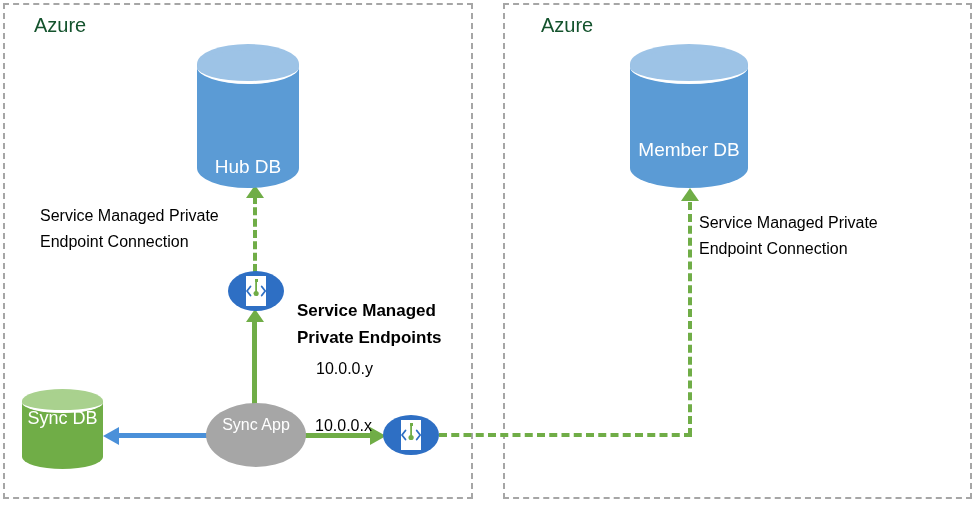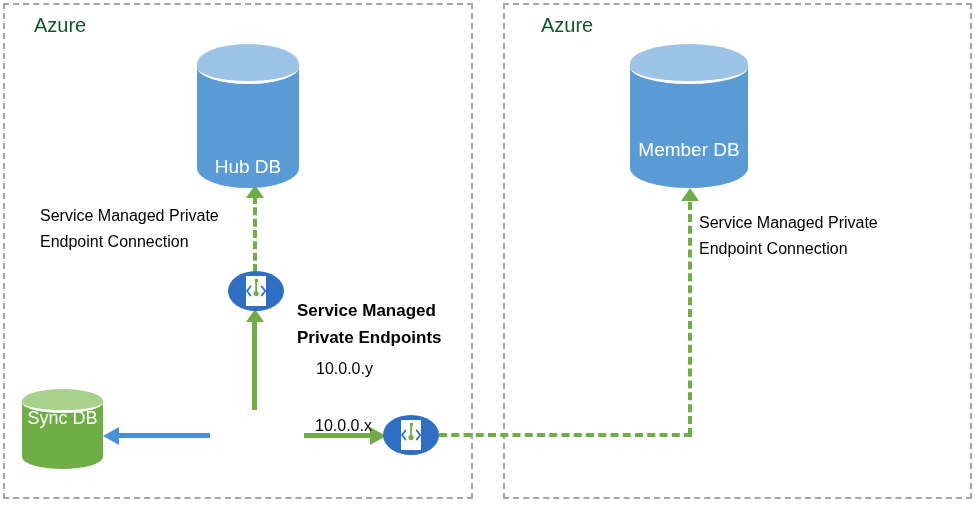--- a/index.html
+++ b/index.html
@@ -277,20 +277,24 @@
 
   <div class="cylinder" id="sync-db">
     <div class="cyl-bottom"></div>
     <div class="cyl-body"></div>
     <div class="cyl-top"></div>
     <div class="cyl-inner-top"></div>
     <div class="cyl-label">Sync
 DB</div>
   </div>
 
+  <div id="sync-app">
+    <div class="ellipse-label">Sync
+App</div>
+  </div>
 
   <div class="endpoint" id="endpoint-hub">
     <div class="ep-card"></div>
     <svg width="28" height="26" viewBox="0 0 28 26">
       <rect x="13" y="1" width="3" height="3" fill="#70ad47"></rect>
       <rect x="13.2" y="4" width="1.8" height="10" fill="#70ad47"></rect>
       <circle cx="14.1" cy="15.5" r="2.6" fill="#70ad47"></circle>
       <path d="M8.5 8.5 L5 13 L8.5 17.5" stroke="#2e6fc4" stroke-width="1.8" fill="none" stroke-linecap="round" stroke-linejoin="round"></path>
       <path d="M19.7 8.5 L23.2 13 L19.7 17.5" stroke="#2e6fc4" stroke-width="1.8" fill="none" stroke-linecap="round" stroke-linejoin="round"></path>
     </svg>

